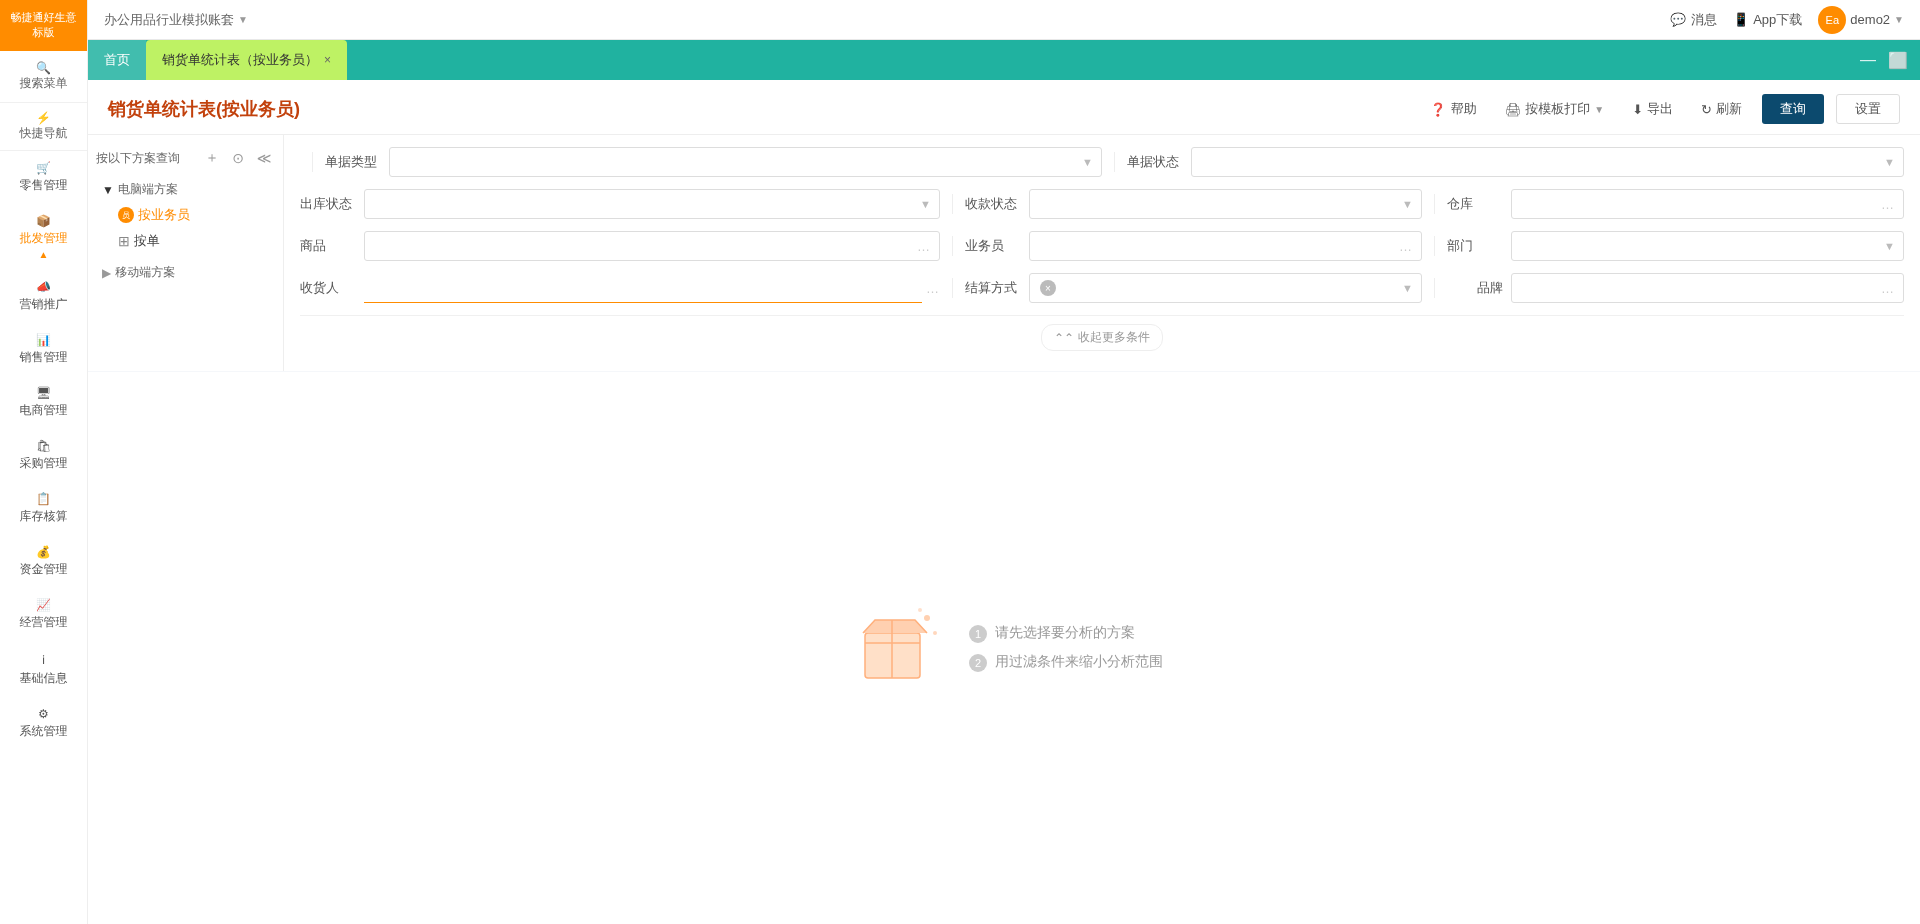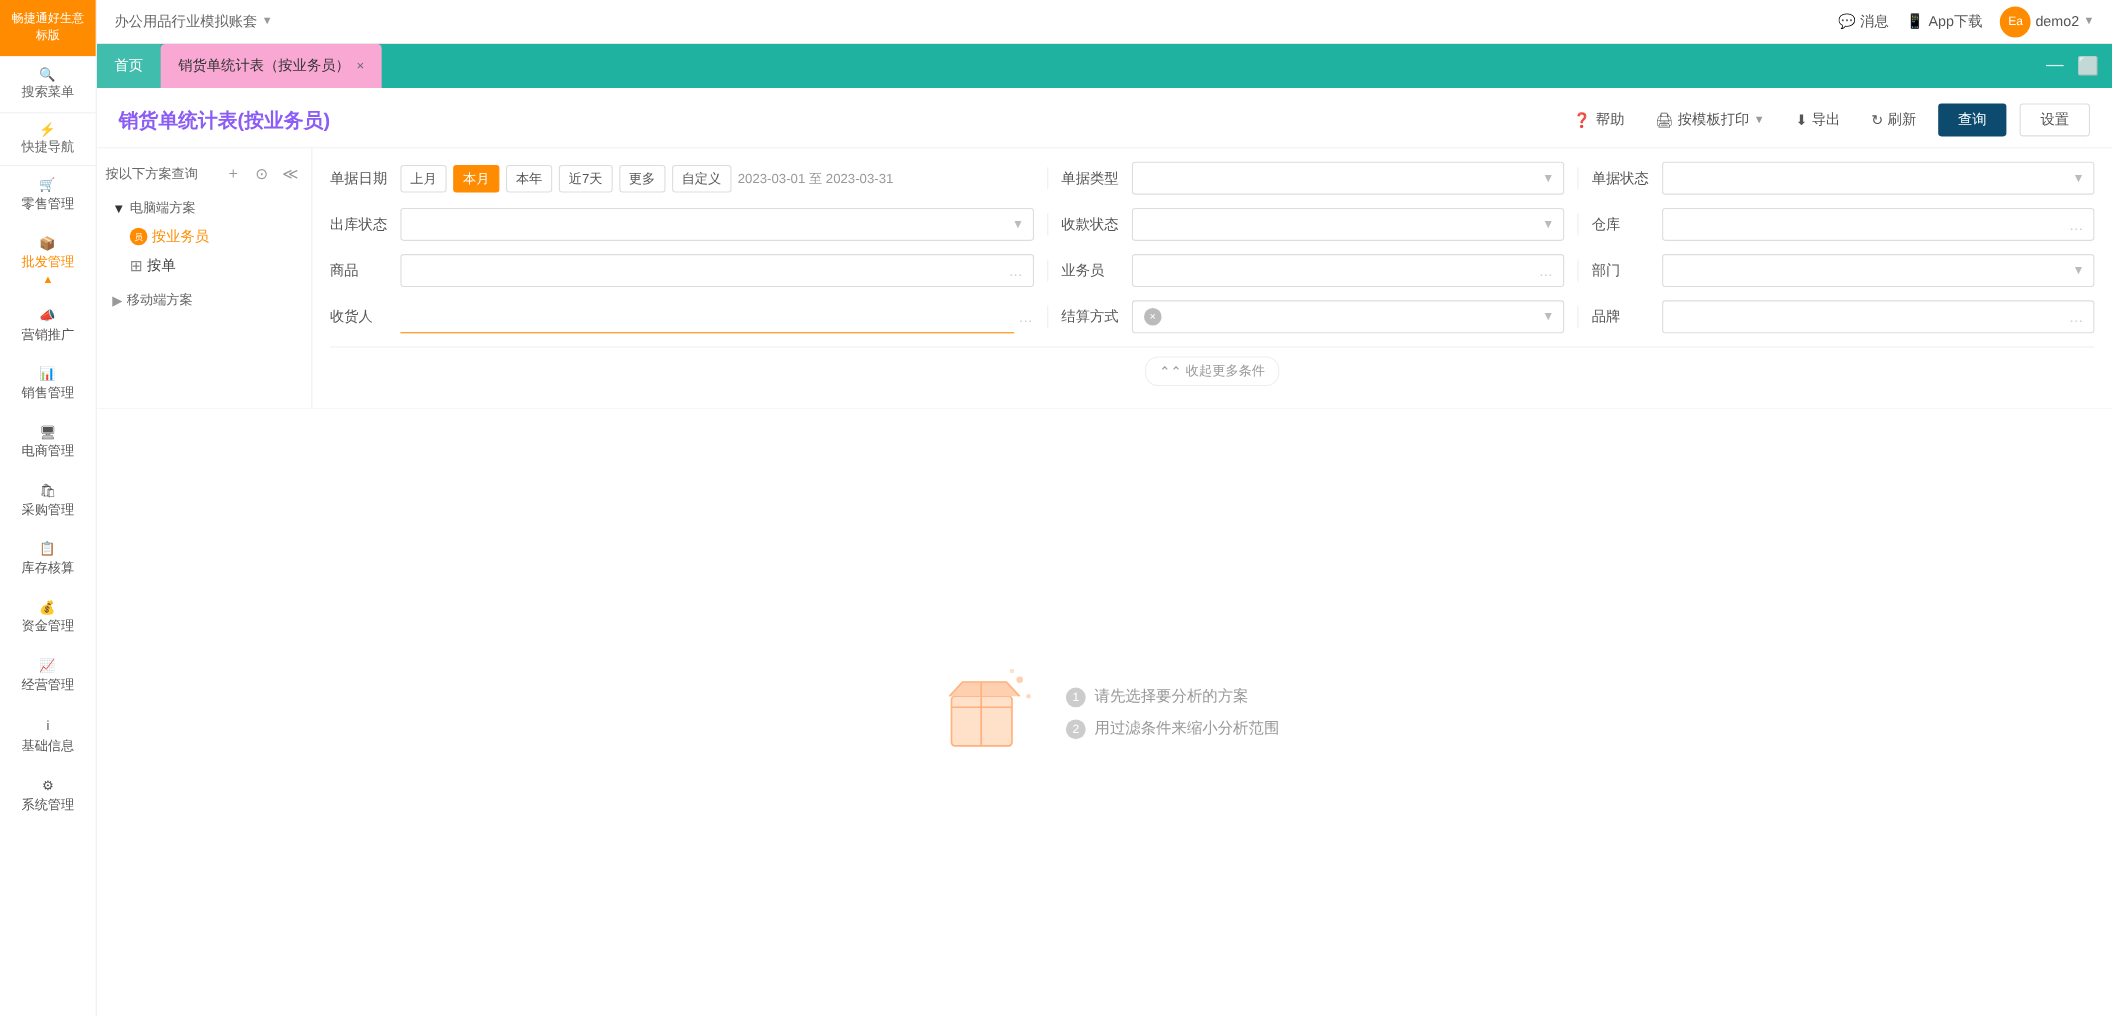--- a/index.html
+++ b/index.html
@@ -22,31 +22,31 @@
     .topbar-left { display: flex; align-items: center; gap: 8px; color: #666; font-size: 13px; }
     .topbar-dropdown { display: flex; align-items: center; gap: 4px; cursor: pointer; }
     .topbar-right { display: flex; align-items: center; gap: 16px; color: #555; font-size: 13px; }
     .topbar-right-item { display: flex; align-items: center; gap: 4px; cursor: pointer; }
     .avatar { width: 28px; height: 28px; border-radius: 50%; background: #ff8c00; display: flex; align-items: center; justify-content: center; color: #fff; font-size: 11px; }
 
     
     .tabbar { height: 40px; background: #20b2a0; display: flex; align-items: center; padding: 0 0 0 0; flex-shrink: 0; }
     .tab { height: 40px; display: flex; align-items: center; padding: 0 16px; cursor: pointer; color: rgba(255,255,255,0.85); font-size: 13px; gap: 6px; }
     .tab.home { background: rgba(255,255,255,0.15); color: #fff; }
-    .tab.active { background: #f9a8d4; color: #333; border-radius: 4px 4px 0 0; }
+    .tab.active { background: #bef264; color: #333; border-radius: 4px 4px 0 0; }
     .tab-close { color: #666; font-size: 12px; cursor: pointer; }
     .tabbar-actions { margin-left: auto; display: flex; align-items: center; padding-right: 8px; gap: 4px; }
     .tabbar-action-btn { color: rgba(255,255,255,0.85); cursor: pointer; font-size: 16px; padding: 4px; }
 
     
     .content { flex: 1; overflow: hidden; display: flex; flex-direction: column; background: #f5f7fa; }
 
     
     .page-header { background: #fff; padding: 14px 20px 10px; display: flex; align-items: center; justify-content: space-between; border-bottom: 1px solid #eee; flex-shrink: 0; }
-    .page-title { font-size: 18px; font-weight: 600; color: #8b5cf6; }
+    .page-title { font-size: 18px; font-weight: 600; color: #c2410c; }
     .page-actions { display: flex; align-items: center; gap: 12px; }
     .page-action-btn { display: flex; align-items: center; gap: 4px; color: #555; font-size: 13px; cursor: pointer; padding: 4px 8px; border-radius: 3px; }
     .btn-primary { background: #0c4a6e; color: #fff; border: none; padding: 6px 18px; border-radius: 3px; cursor: pointer; font-size: 13px; }
     .btn-settings { background: #fff; color: #555; border: 1px solid #ddd; padding: 5px 18px; border-radius: 3px; cursor: pointer; font-size: 13px; }
 
     
     .filter-area { display: flex; background: #fff; flex-shrink: 0; }
 
     
     .left-panel { width: 196px; border-right: 1px solid #eee; padding: 12px 8px; flex-shrink: 0; }
@@ -250,32 +250,20 @@
         </div>
         <div class="tree-item" style="margin-top:6px;color:#666;font-size:12px;">
           <span style="color:#999;">▶</span>
           <span>移动端方案</span>
         </div>
       </div>
 
       <div class="right-panel">
 
         <div class="filter-row">
-          <div class="filter-field" style="flex:1.4;">
-            <span class="filter-label">单据日期</span>
-            <div class="date-filter">
-              <button class="date-btn">上月</button>
-              <button class="date-btn active">本月</button>
-              <button class="date-btn">本年</button>
-              <button class="date-btn">近7天</button>
-              <button class="date-btn">更多</button>
-              <button class="date-btn">自定义</button>
-              <span class="date-range">2023-03-01 至 2023-03-31</span>
-            </div>
-          </div>
           <div class="divider-v"></div>
           <div class="filter-field" style="flex:1;">
             <span class="filter-label">单据类型</span>
             <div class="filter-select" style="border:1px solid #ddd;border-radius:3px;padding:0 8px;height:30px;flex:1;display:flex;align-items:center;justify-content:space-between;">
               <span></span>
               <span style="color:#bbb;font-size:11px;">▼</span>
             </div>
           </div>
           <div class="divider-v"></div>
           <div class="filter-field" style="flex:1;">
@@ -344,21 +332,21 @@
           </div>
           <div class="divider-v"></div>
           <div class="filter-field" style="flex:1;">
             <span class="filter-label">结算方式</span>
             <div style="flex:1;height:30px;border:1px solid #ddd;border-radius:3px;padding:0 8px;display:flex;align-items:center;gap:4px;cursor:pointer;">
               <span class="tag-close">×</span>
               <span style="color:#bbb;font-size:11px;margin-left:auto;">▼</span>
             </div>
           </div>
           <div class="divider-v"></div>
-          <div class="filter-field" style="flex:1;">
+          <div class="filter-field" style="flex:1;text-align:right;">
             <span class="filter-label">品牌</span>
             <div style="flex:1;height:30px;border:1px solid #ddd;border-radius:3px;padding:0 8px;display:flex;align-items:center;justify-content:flex-end;cursor:pointer;">
               <span style="color:#ccc;letter-spacing:1px;">…</span>
             </div>
           </div>
         </div>
 
         <div class="collapse-row">
           <div class="collapse-btn">
             <span>⌃⌃</span>

